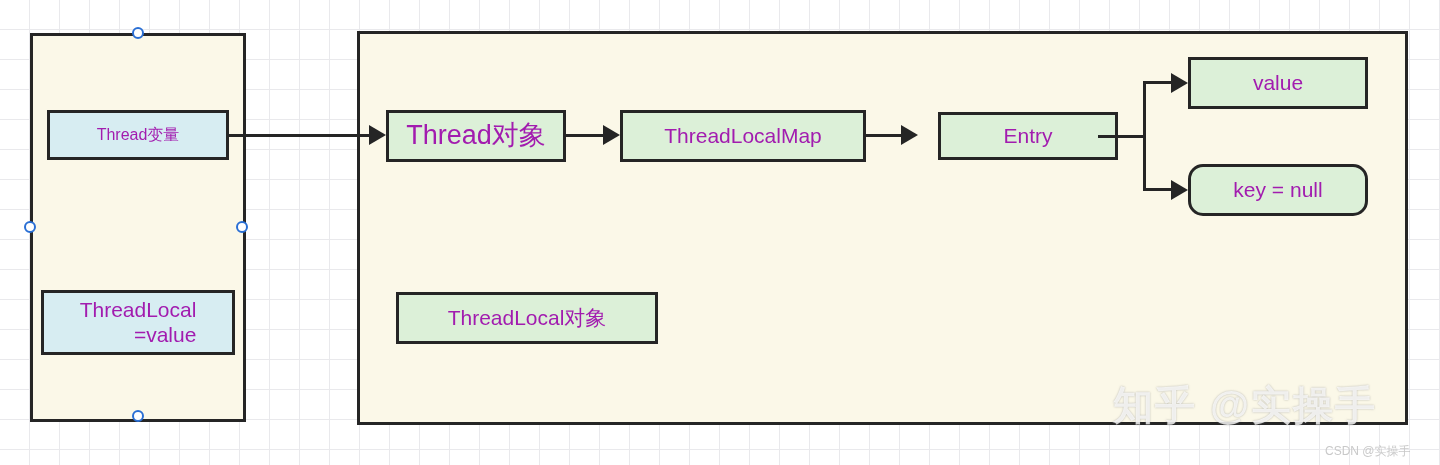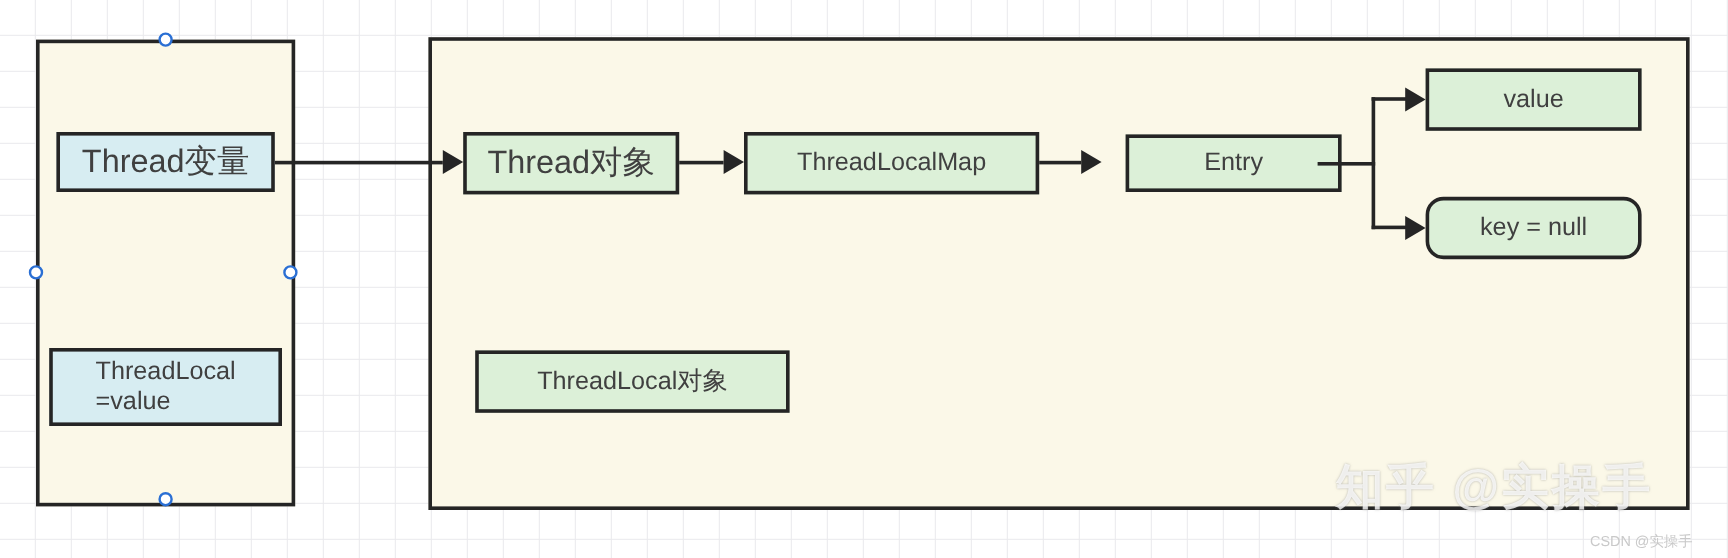--- a/index.html
+++ b/index.html
@@ -26,22 +26,22 @@
     border: 3px solid #252525;
     box-sizing: border-box;
   }
   .node {
     position: absolute;
     box-sizing: border-box;
     border: 3px solid #252525;
     display: flex;
     align-items: center;
     justify-content: center;
-    text-align: left;
-    color: #404040;
+    text-align: right;
+    color: #a21caf;
     line-height: 1.15;
     white-space: pre-line;
   }
   .node.blue  { background: #d7edf2; }
   .node.green { background: #dcf0d8; }
 
   .edge {
     position: absolute;
     background: #252525;
   }
@@ -89,21 +89,21 @@
     pointer-events: none;
   }
 </style>
 </head>
 <body>
 
 <div id="canvas">
 
   <div class="container-box" style="left:30px; top:33px; width:216px; height:389px;"></div>
 
-  <div class="node blue" style="left:47px; top:110px; width:182px; height:50px; font-size:27px;">Thread变量</div>
+  <div class="node blue" style="left:47px; top:110px; width:182px; height:50px; font-size:16px;">Thread变量</div>
 
   <div class="node blue" style="left:41px; top:290px; width:194px; height:65px; font-size:21px;">ThreadLocal
 =value</div>
 
   <div class="handle" style="left:132px; top:27px;"></div>
   <div class="handle" style="left:132px; top:410px;"></div>
   <div class="handle" style="left:24px;  top:221px;"></div>
   <div class="handle" style="left:236px; top:221px;"></div>
 
   <div class="container-box" style="left:357px; top:31px; width:1051px; height:394px;"></div>

